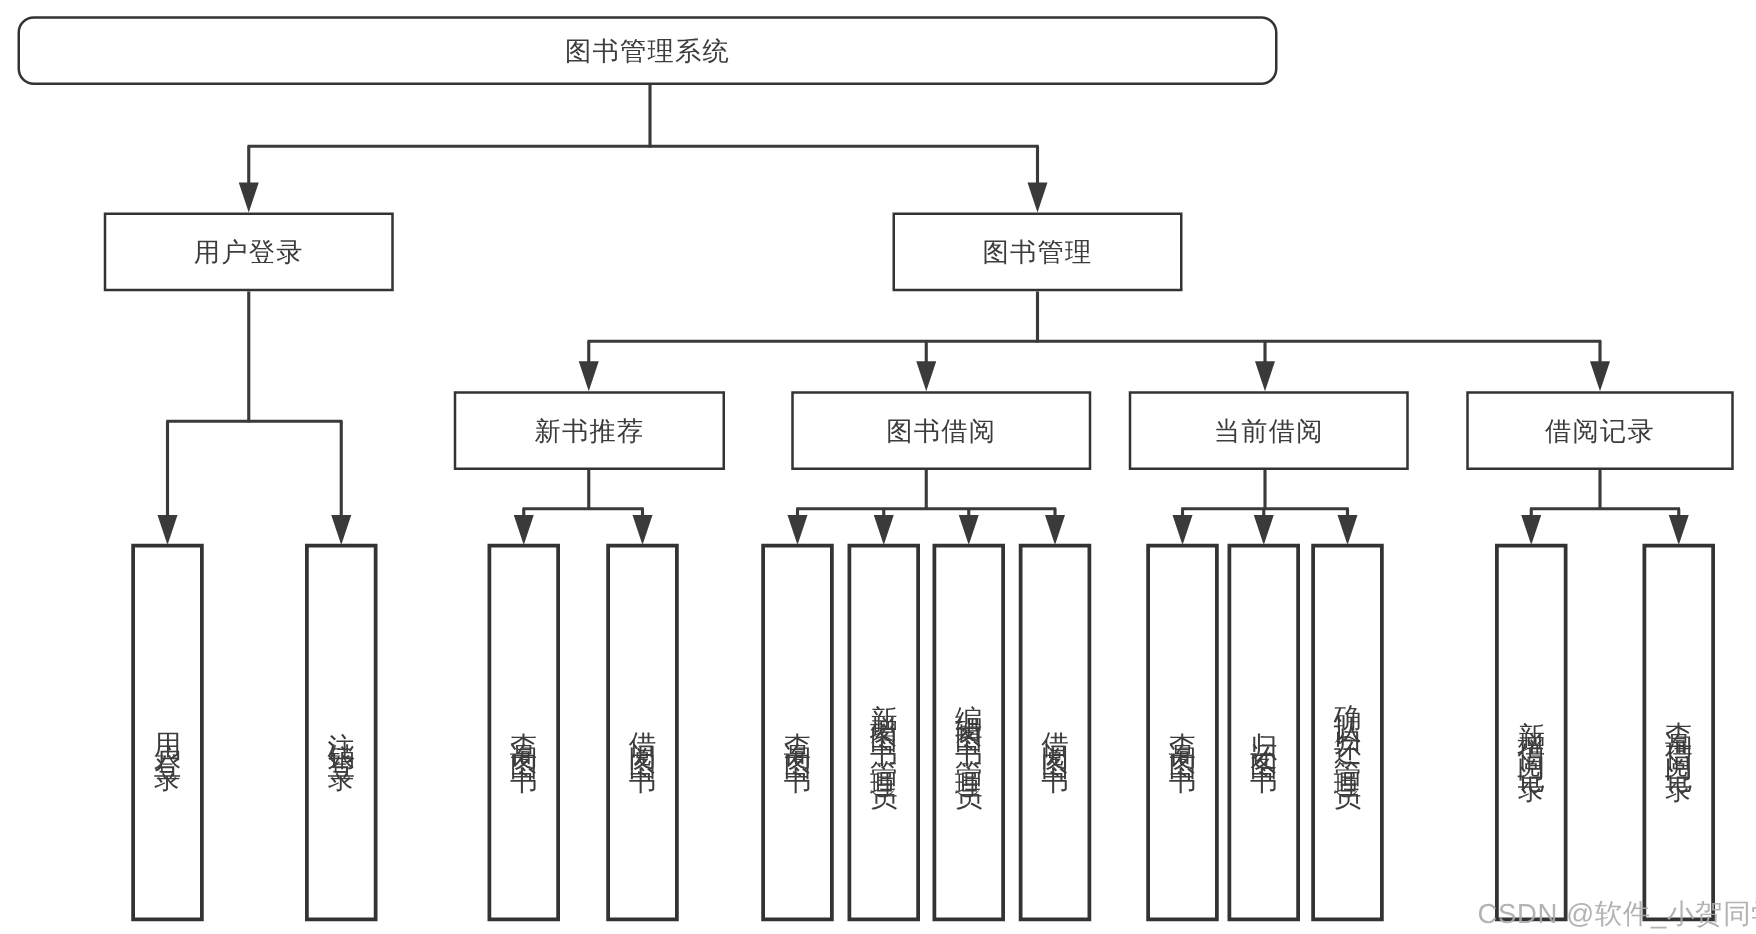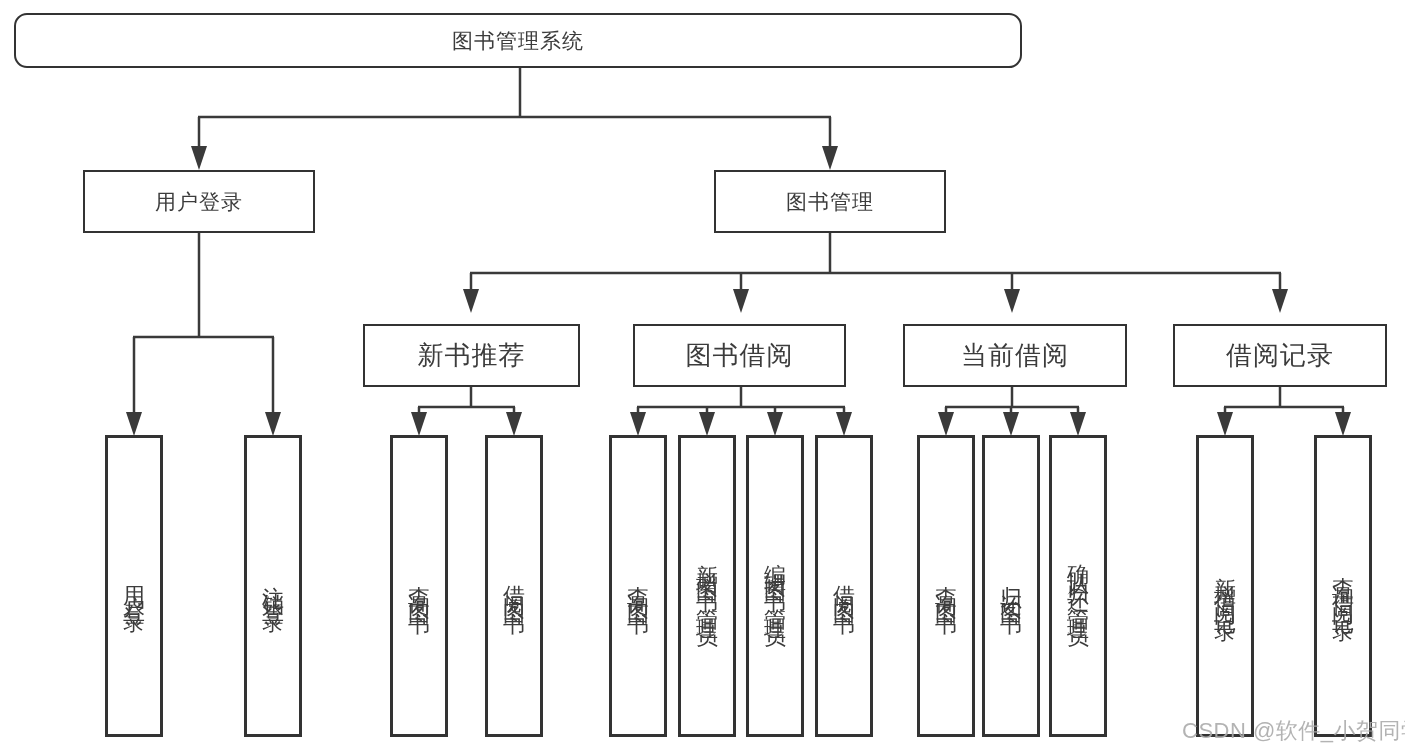--- a/index.html
+++ b/index.html
@@ -35,22 +35,22 @@
   }
   .box.root {
     left: 14px; top: 13px; width: 1008px; height: 55px;
     font-size: 21px; letter-spacing: 1px; border-radius: 13px;
   }
   .box.lvl2 {
     top: 170px; width: 232px; height: 63px;
     font-size: 21px; letter-spacing: 1px;
   }
   .box.section {
-    top: 324px; height: 63px;
-    font-size: 26px; letter-spacing: 1px;
+    top: 313px; height: 63px;
+    font-size: 21px; letter-spacing: 1px;
   }
   .box.leaf {
     top: 435px; width: 58px; height: 302px;
     border-width: 3px;
   }
   .vtext {
     writing-mode: vertical-rl;
     text-orientation: mixed;
     font-size: 22px;
     letter-spacing: 9px;
@@ -152,21 +152,21 @@
   <div class="box lvl2" style="left:83px;">
     <span>用户登录</span>
   </div>
   <div class="box lvl2" style="left:714px;">
     <span>图书管理</span>
   </div>
 
   <div class="box section" style="left:363px; width:217px;">
     <span>新书推荐</span>
   </div>
-  <div class="box section" style="left:633px; width:213px;">
+  <div class="box section" style="left:633px; width:240px;">
     <span>图书借阅</span>
   </div>
   <div class="box section" style="left:903px; width:224px;">
     <span>当前借阅</span>
   </div>
   <div class="box section" style="left:1173px; width:214px;">
     <span>借阅记录</span>
   </div>
 
   <div class="box leaf" style="left:105px;">

